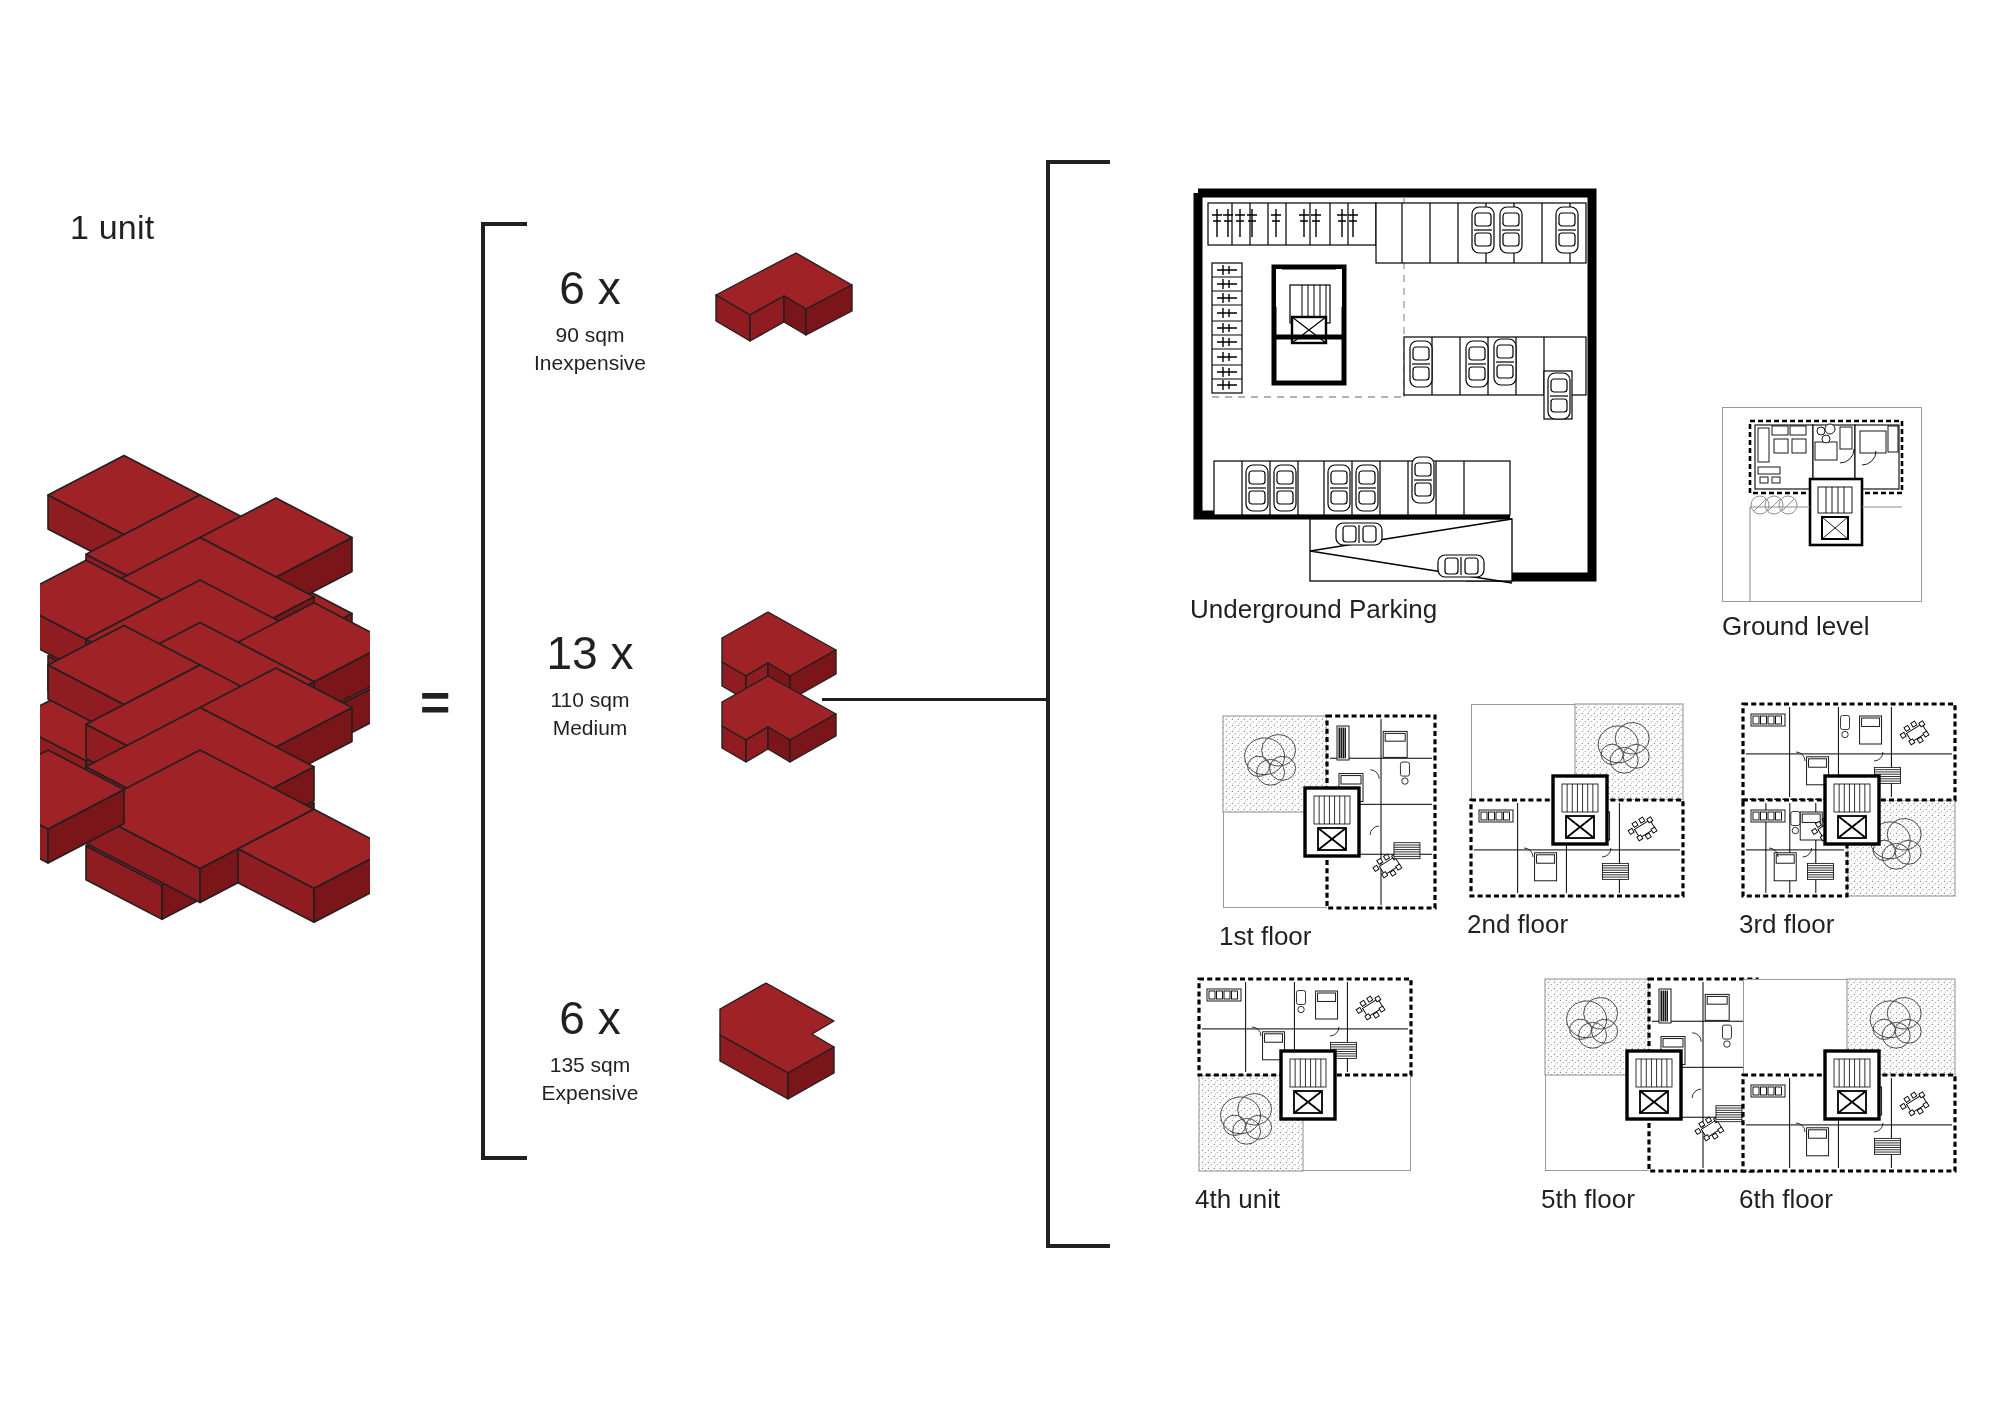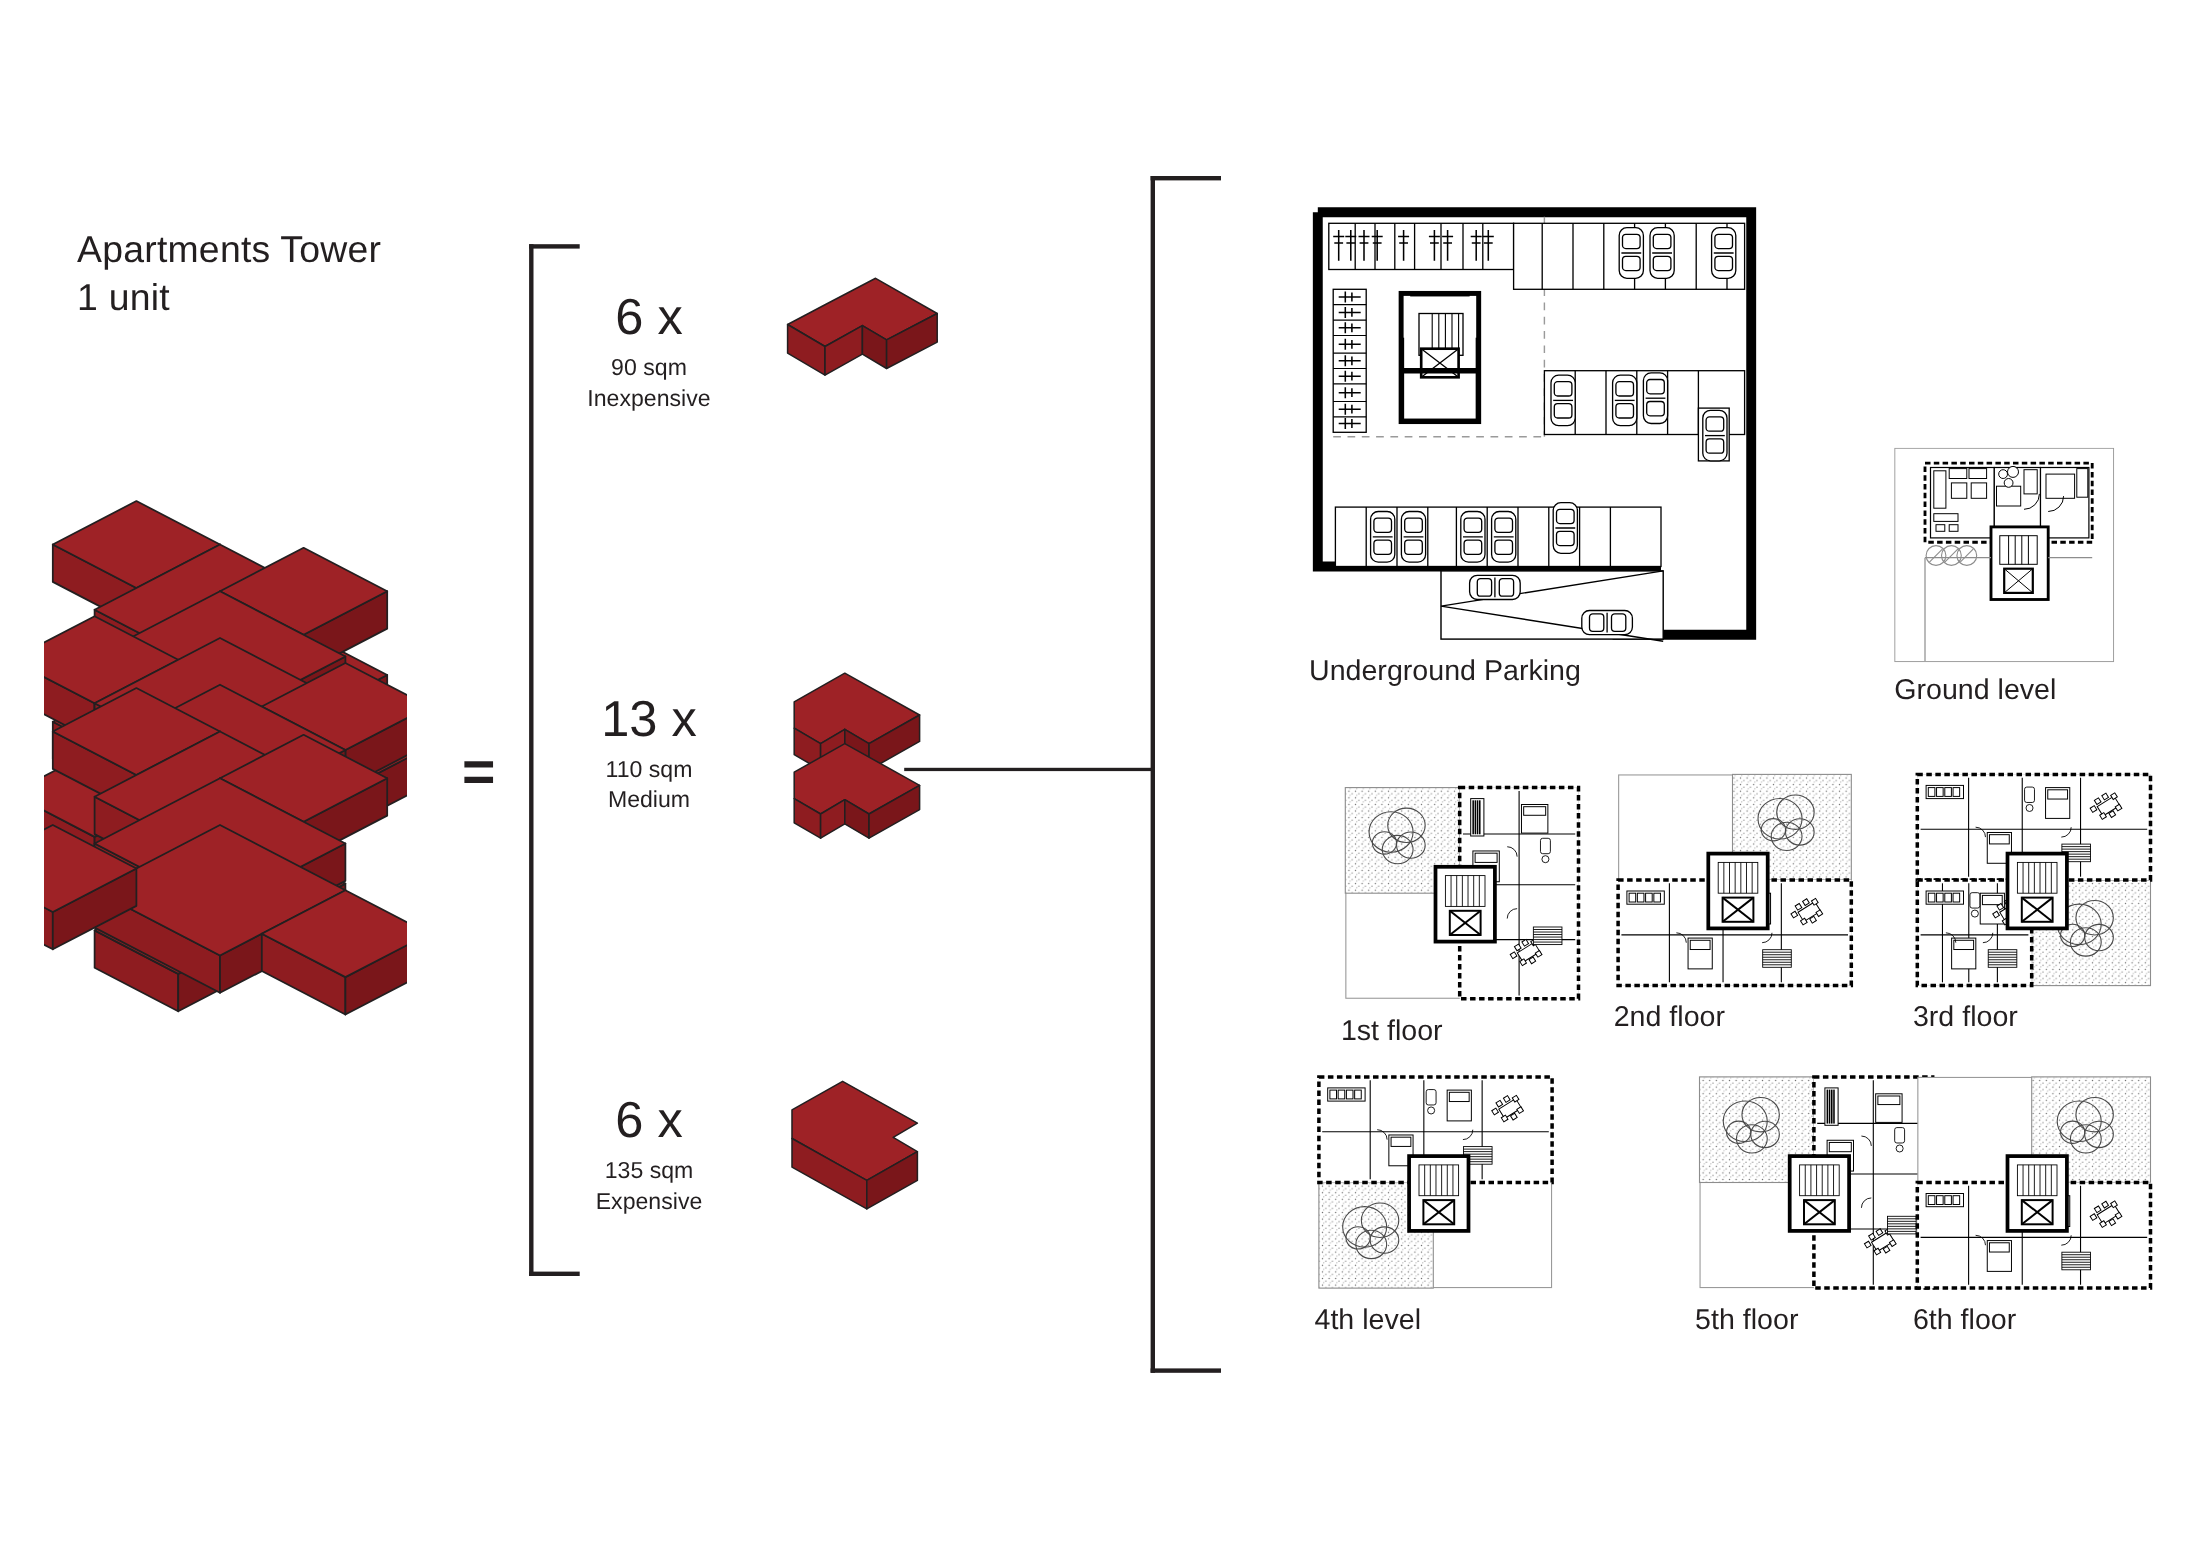--- a/index.html
+++ b/index.html
@@ -39,21 +39,20 @@
   .plan-tile{position:absolute;}
   .plan-caption{font-size:26px;color:#231f20;margin-top:9px;white-space:nowrap;}
   .plan-svgbox{background:#fff;}
 
   svg{display:block;}
 </style>
 </head>
 <body>
 
 <div class="abs" id="title-block">
-  <div>Apartments Tower</div>
   <div>1 unit</div>
 </div>
 
 <div class="abs" id="tower-wrap">
   <svg width="330" height="700" viewBox="0 0 330 700">
     <defs>
       <g id="blk">
         
       </g>
     </defs>
@@ -851,21 +850,21 @@
             <line x1="125.85714285714286" y1="84" x2="125.85714285714286" y2="112"></line>
           </g>
           <g stroke="#000" stroke-width="1.8" fill="#fff">
             <rect x="99" y="116" width="28" height="22"></rect>
             <line x1="99" y1="116" x2="127" y2="138"></line>
             <line x1="127" y1="116" x2="99" y2="138"></line>
           </g>
         </g>
       </svg>
     </div>
-  <div class="plan-caption">4th level</div>
+  <div class="plan-caption">4th unit</div>
 </div>
 
 <div class="plan-tile" style="left:1541px;top:975px;">
   <div class="floorplan">
       <svg width="220" height="200" viewBox="0 0 220 200">
         <defs>
           <pattern id="stip4" width="6" height="6" patternUnits="userSpaceOnUse">
             <rect width="6" height="6" fill="#ffffff"></rect>
             <circle cx="1.3" cy="1.3" r="0.65" fill="#6e6e6e"></circle>
             <circle cx="4.3" cy="3.6" r="0.6" fill="#8a8a8a"></circle>

